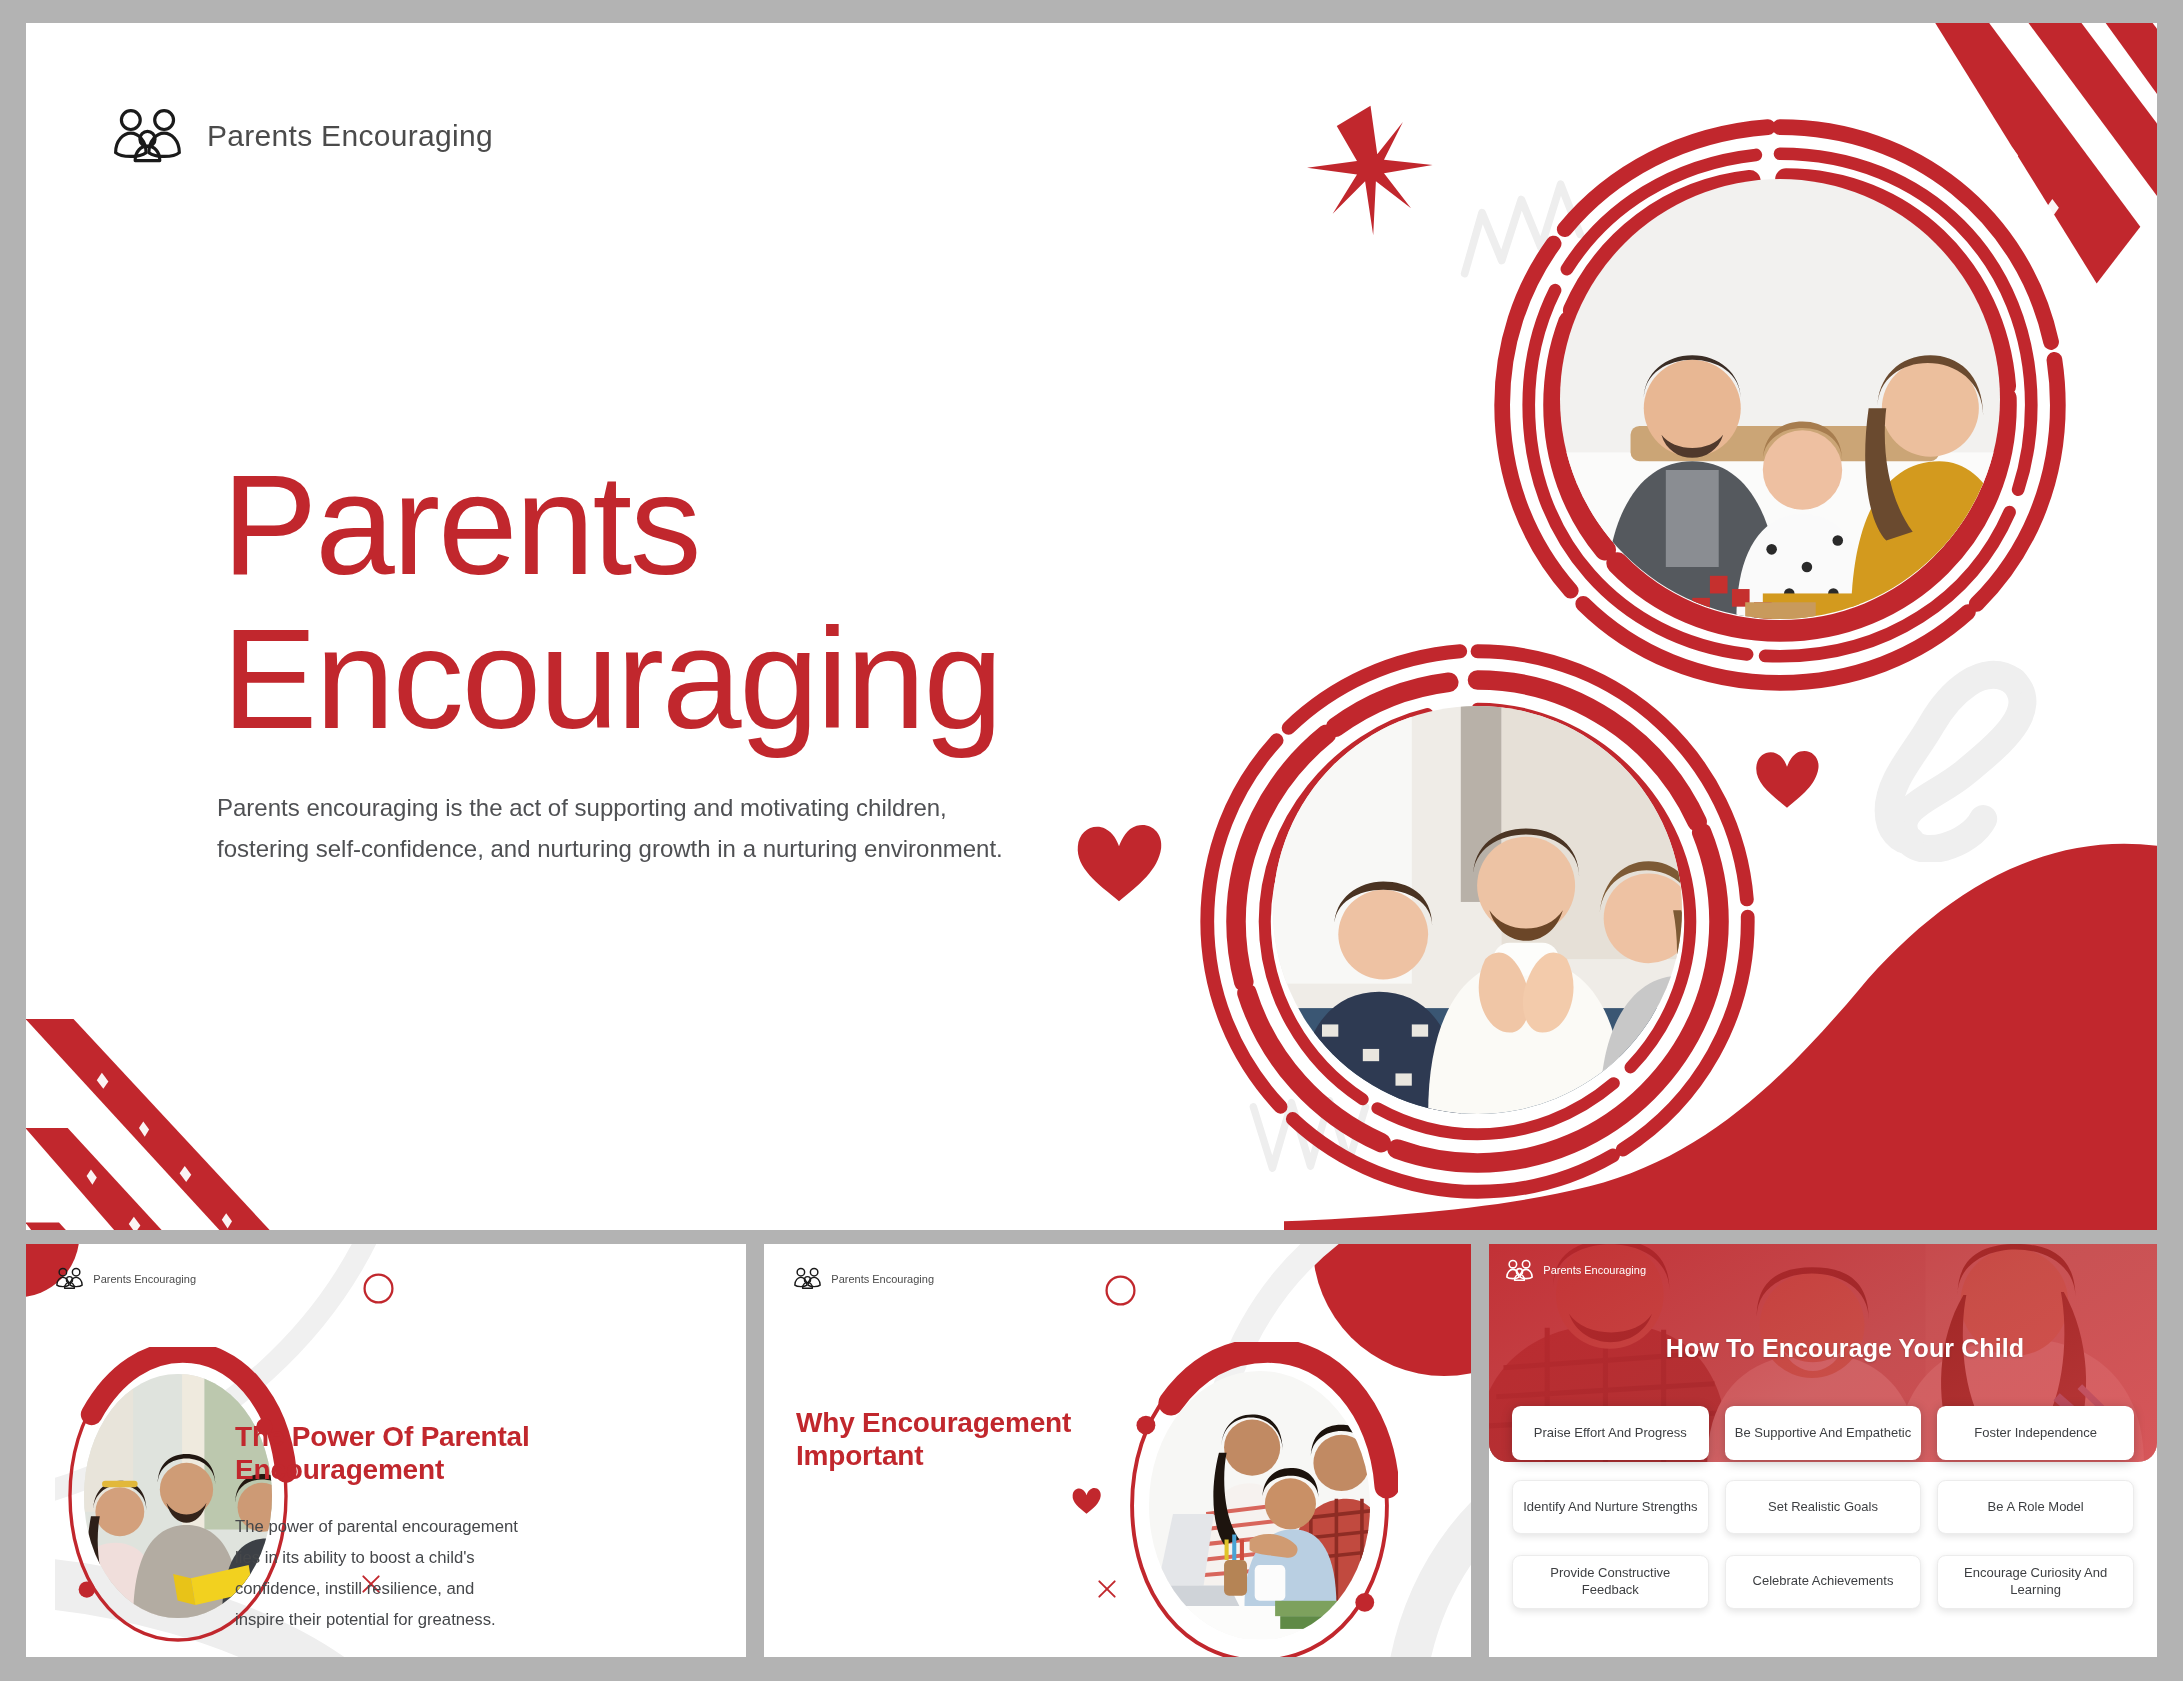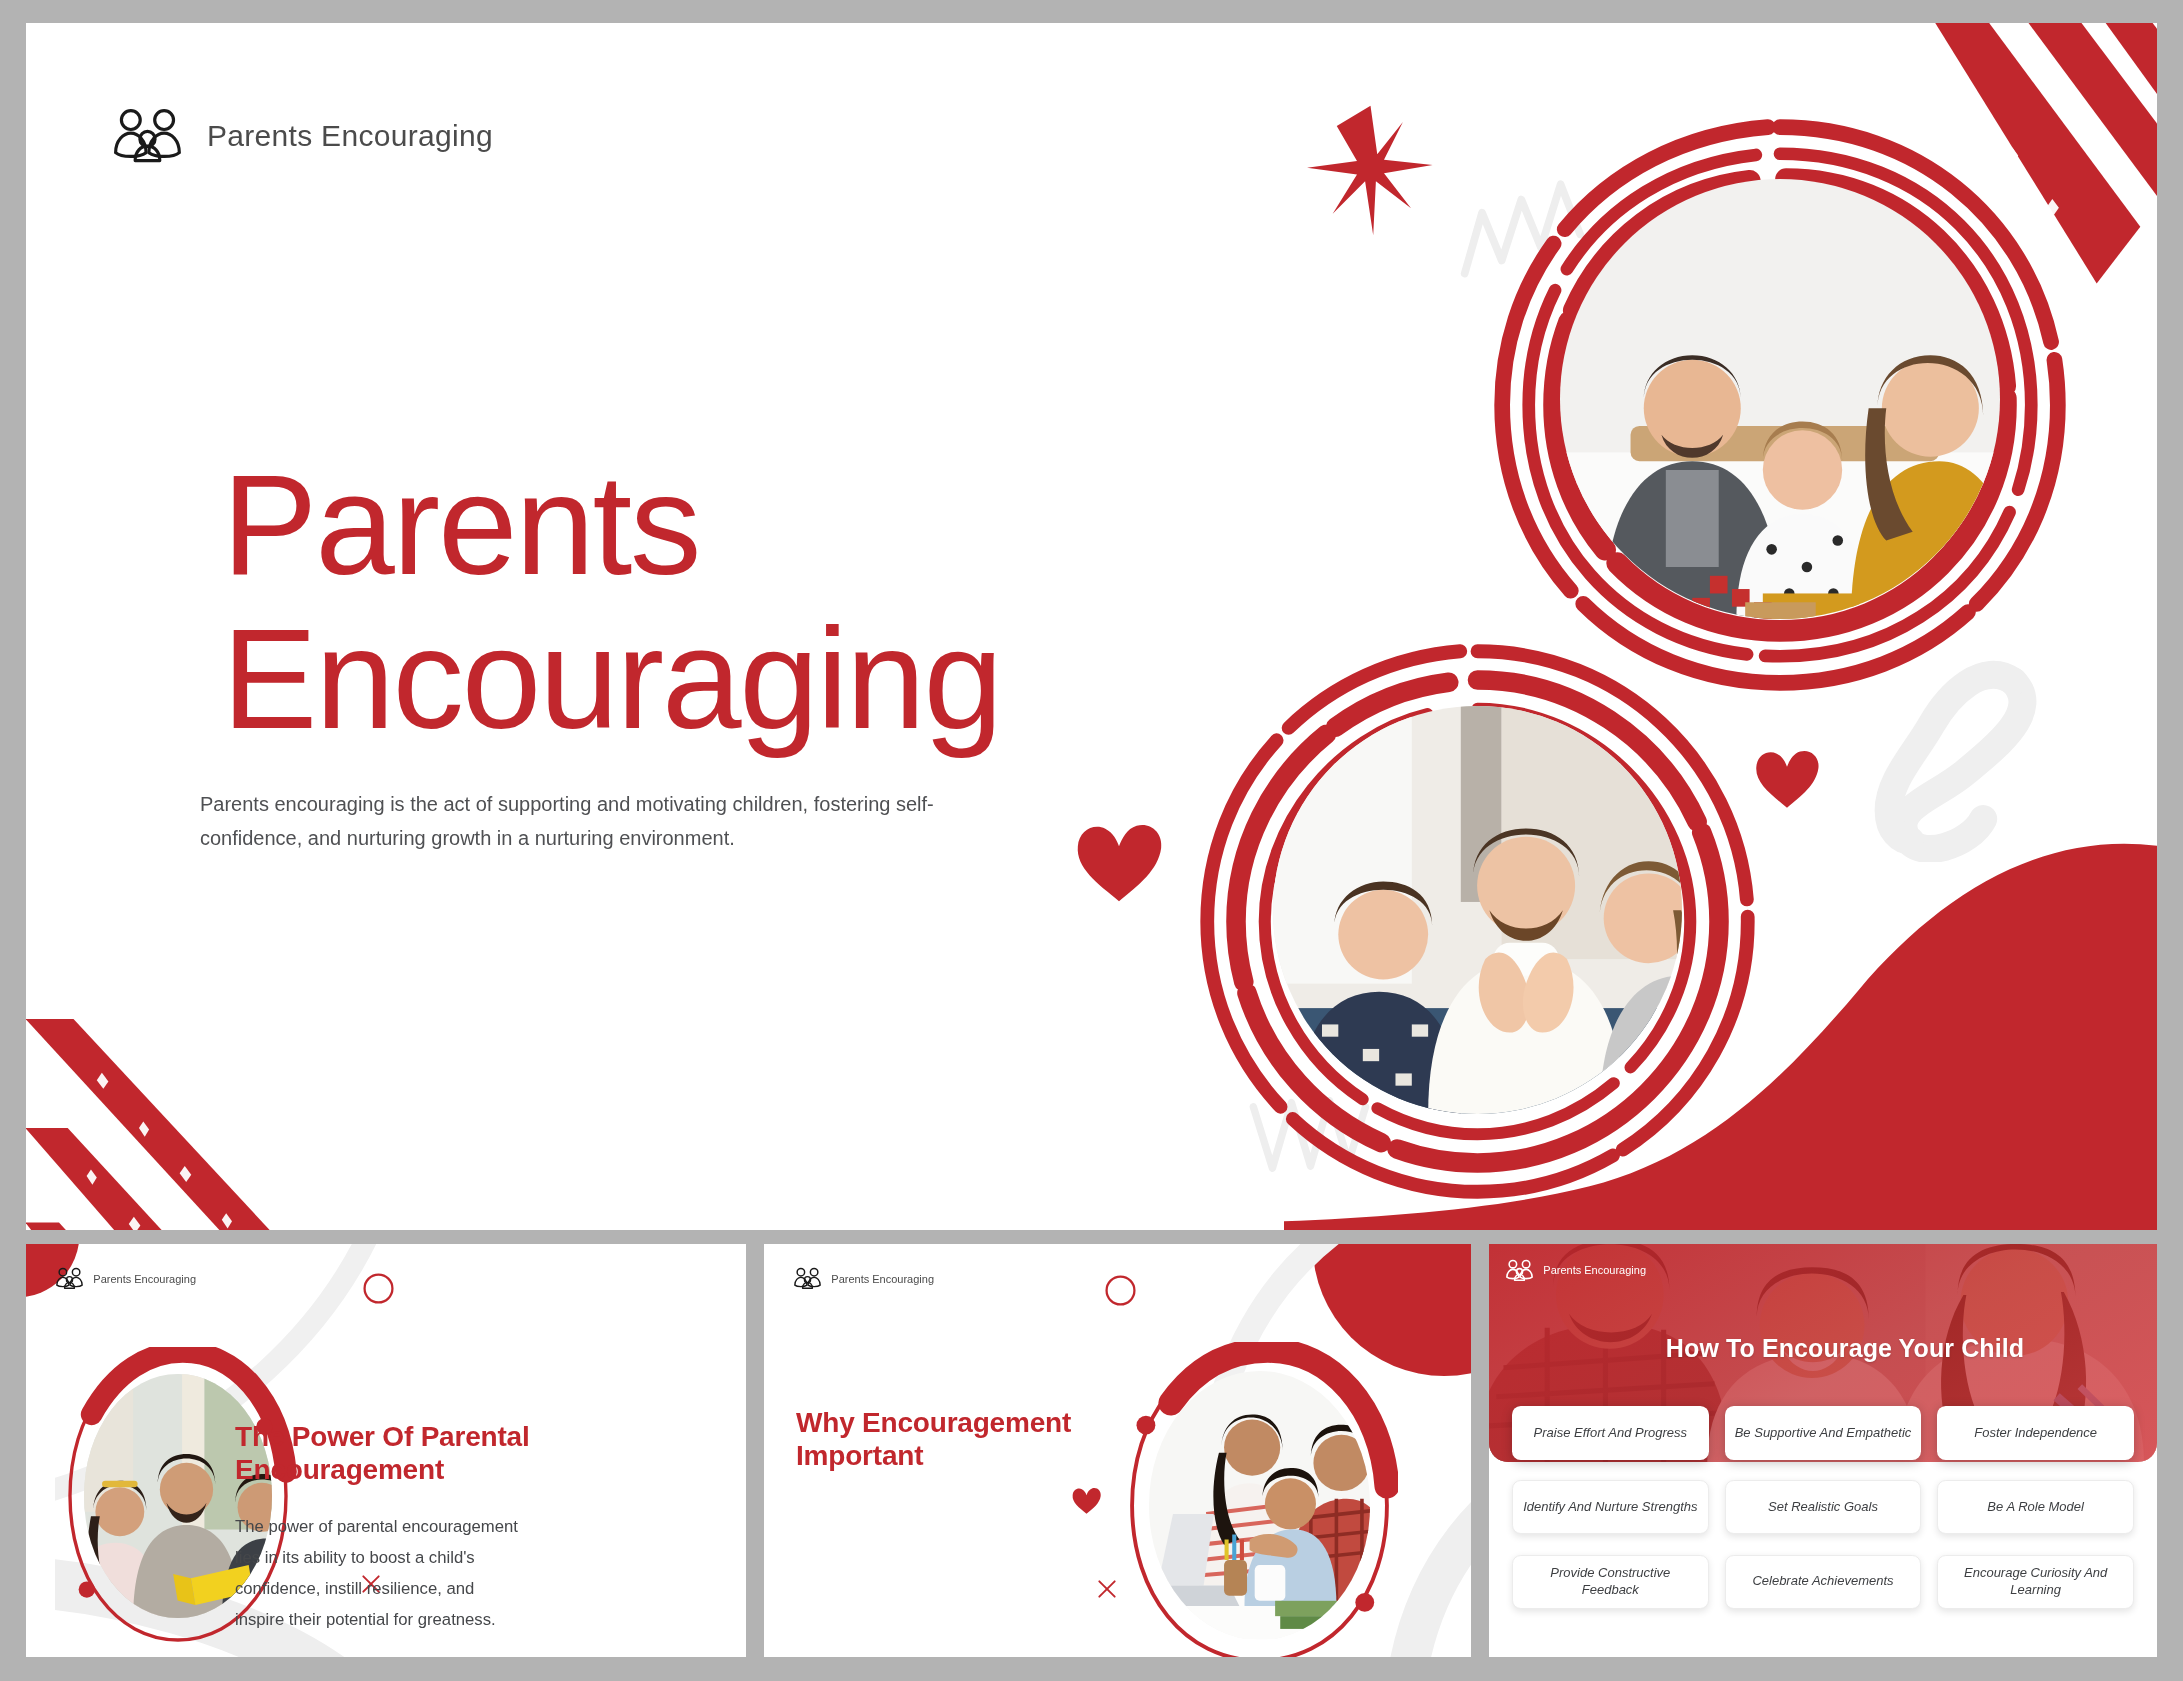--- a/index.html
+++ b/index.html
@@ -26,23 +26,23 @@
   .brand .label { font-size: 30px; color: #4b4b4b; letter-spacing: 0.3px; white-space: nowrap; }
 
   
   .hero-title {
     position: absolute; left: 196px; top: 425px;
     font-size: 143px; font-weight: normal; line-height: 1.08;
     color: #C1272D; letter-spacing: -2.2px;
     max-width: 1019px;
   }
   .hero-sub {
-    position: absolute; left: 174px; top: 764px;
+    position: absolute; left: 191px; top: 764px;
     width: 815px;
-    font-size: 20px; line-height: 1.72; color: #4f5053;
+    font-size: 24px; line-height: 1.72; color: #4f5053;
   }
 
   
   .stripes { position: absolute; pointer-events: none; }
   #stripes-tr { right: -7.3px; top: -29px; width: 408px; height: 349px; }
   #stripes-bl { left: -14.6px; bottom: -29px; width: 378px; height: 349px; }
 
   
   #wave { position: absolute; right: 0; bottom: 0; width: 873px; height: 553px; }
 
@@ -98,21 +98,21 @@
     position:absolute; inset:0;
     background: linear-gradient(150deg, rgba(193,39,45,.92), rgba(193,39,45,.70) 55%, rgba(214,62,68,.80));
   }
   #t3title {
     position:absolute; left:0; top:90px; width:668px; text-align:center;
     color:#fff; font-size:25px; font-weight:bold; letter-spacing:0.1px;
     text-shadow: 0 0.7px 2.2px rgba(0,0,0,.18);
     padding-left: 44px;
   }
   .t3grid { position:absolute; left:23px; top:162px; width:622px; display:grid;
-            grid-template-columns: repeat(3, 1fr); gap: 20.4px 16px; font-style: italic; }
+            grid-template-columns: repeat(3, 1fr); gap: 20.4px 16px; }
   .t3card {
     height: 54px; border-radius: 8.7px; background:#fff;
     display:flex; align-items:center; justify-content:center; text-align:center;
     font-size:13px; color:#3d3f42; line-height:1.3; padding: 0 7.3px;
     border: 0.7px solid #ececec;
     box-shadow: 0 2.2px 7.3px rgba(0,0,0,.10);
   }
   .t3grid .row1 .t3card { box-shadow: 0 2.9px 10.2px rgba(0,0,0,.22); border-color: transparent; }
 
   

